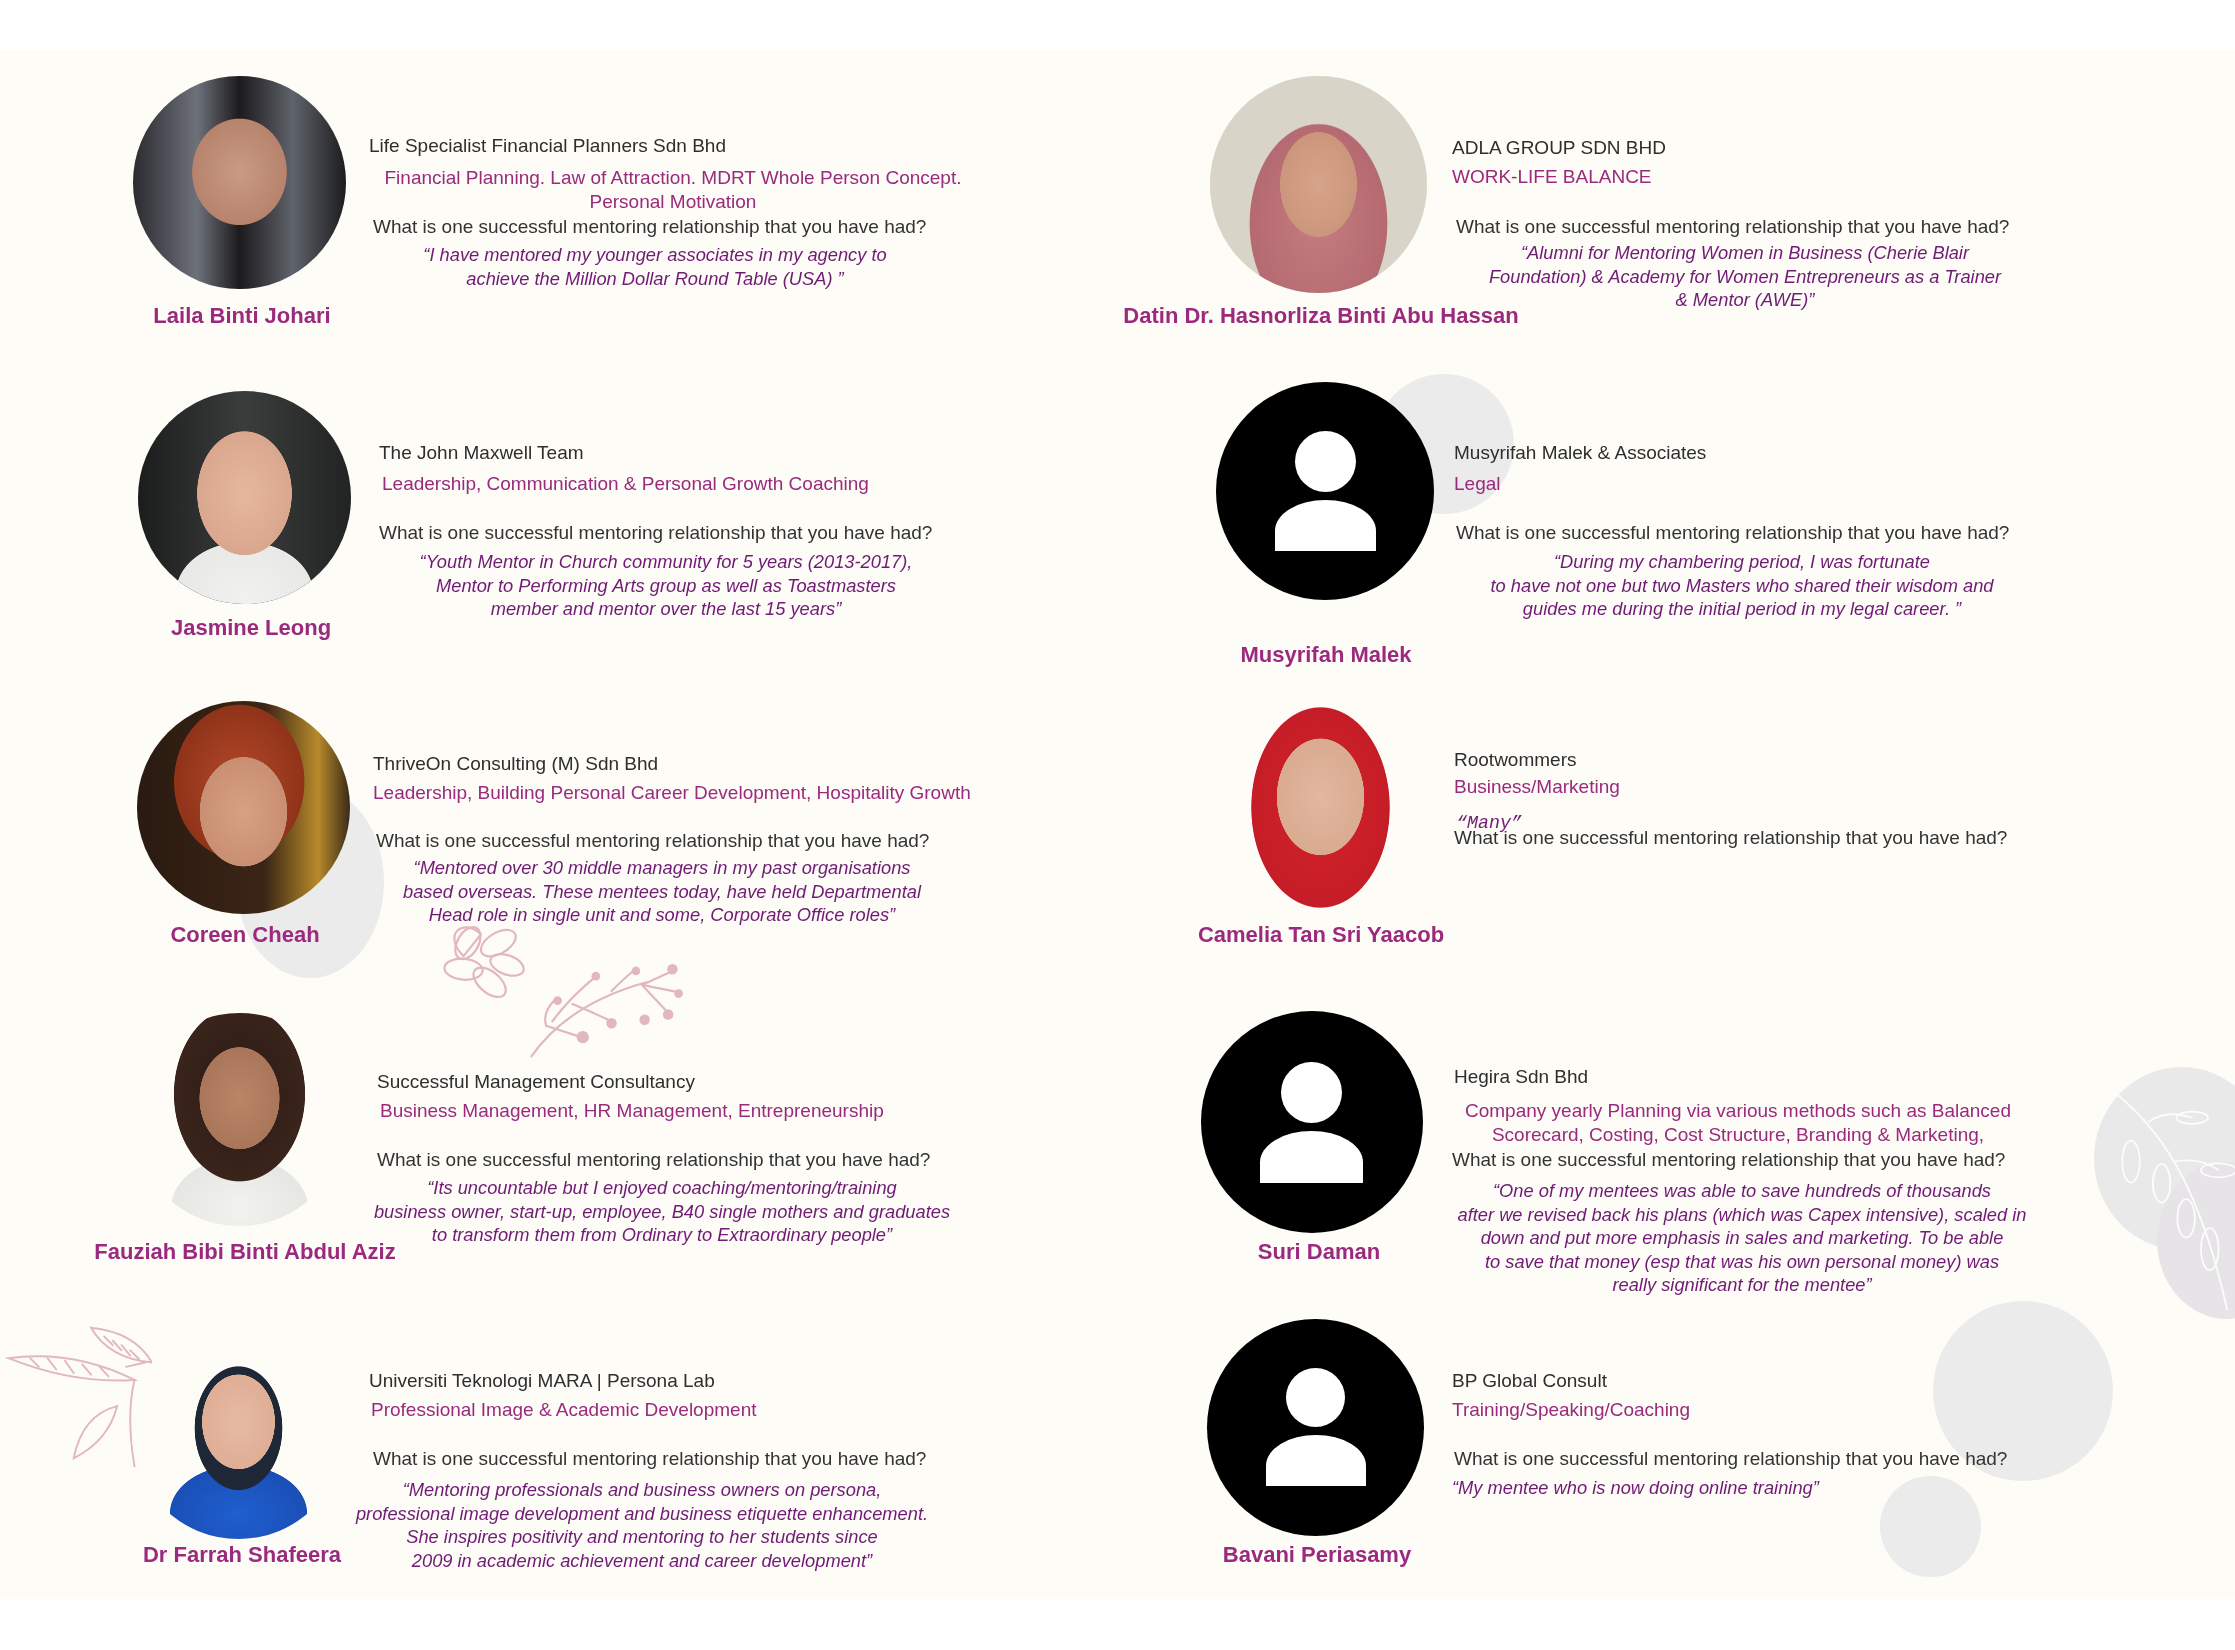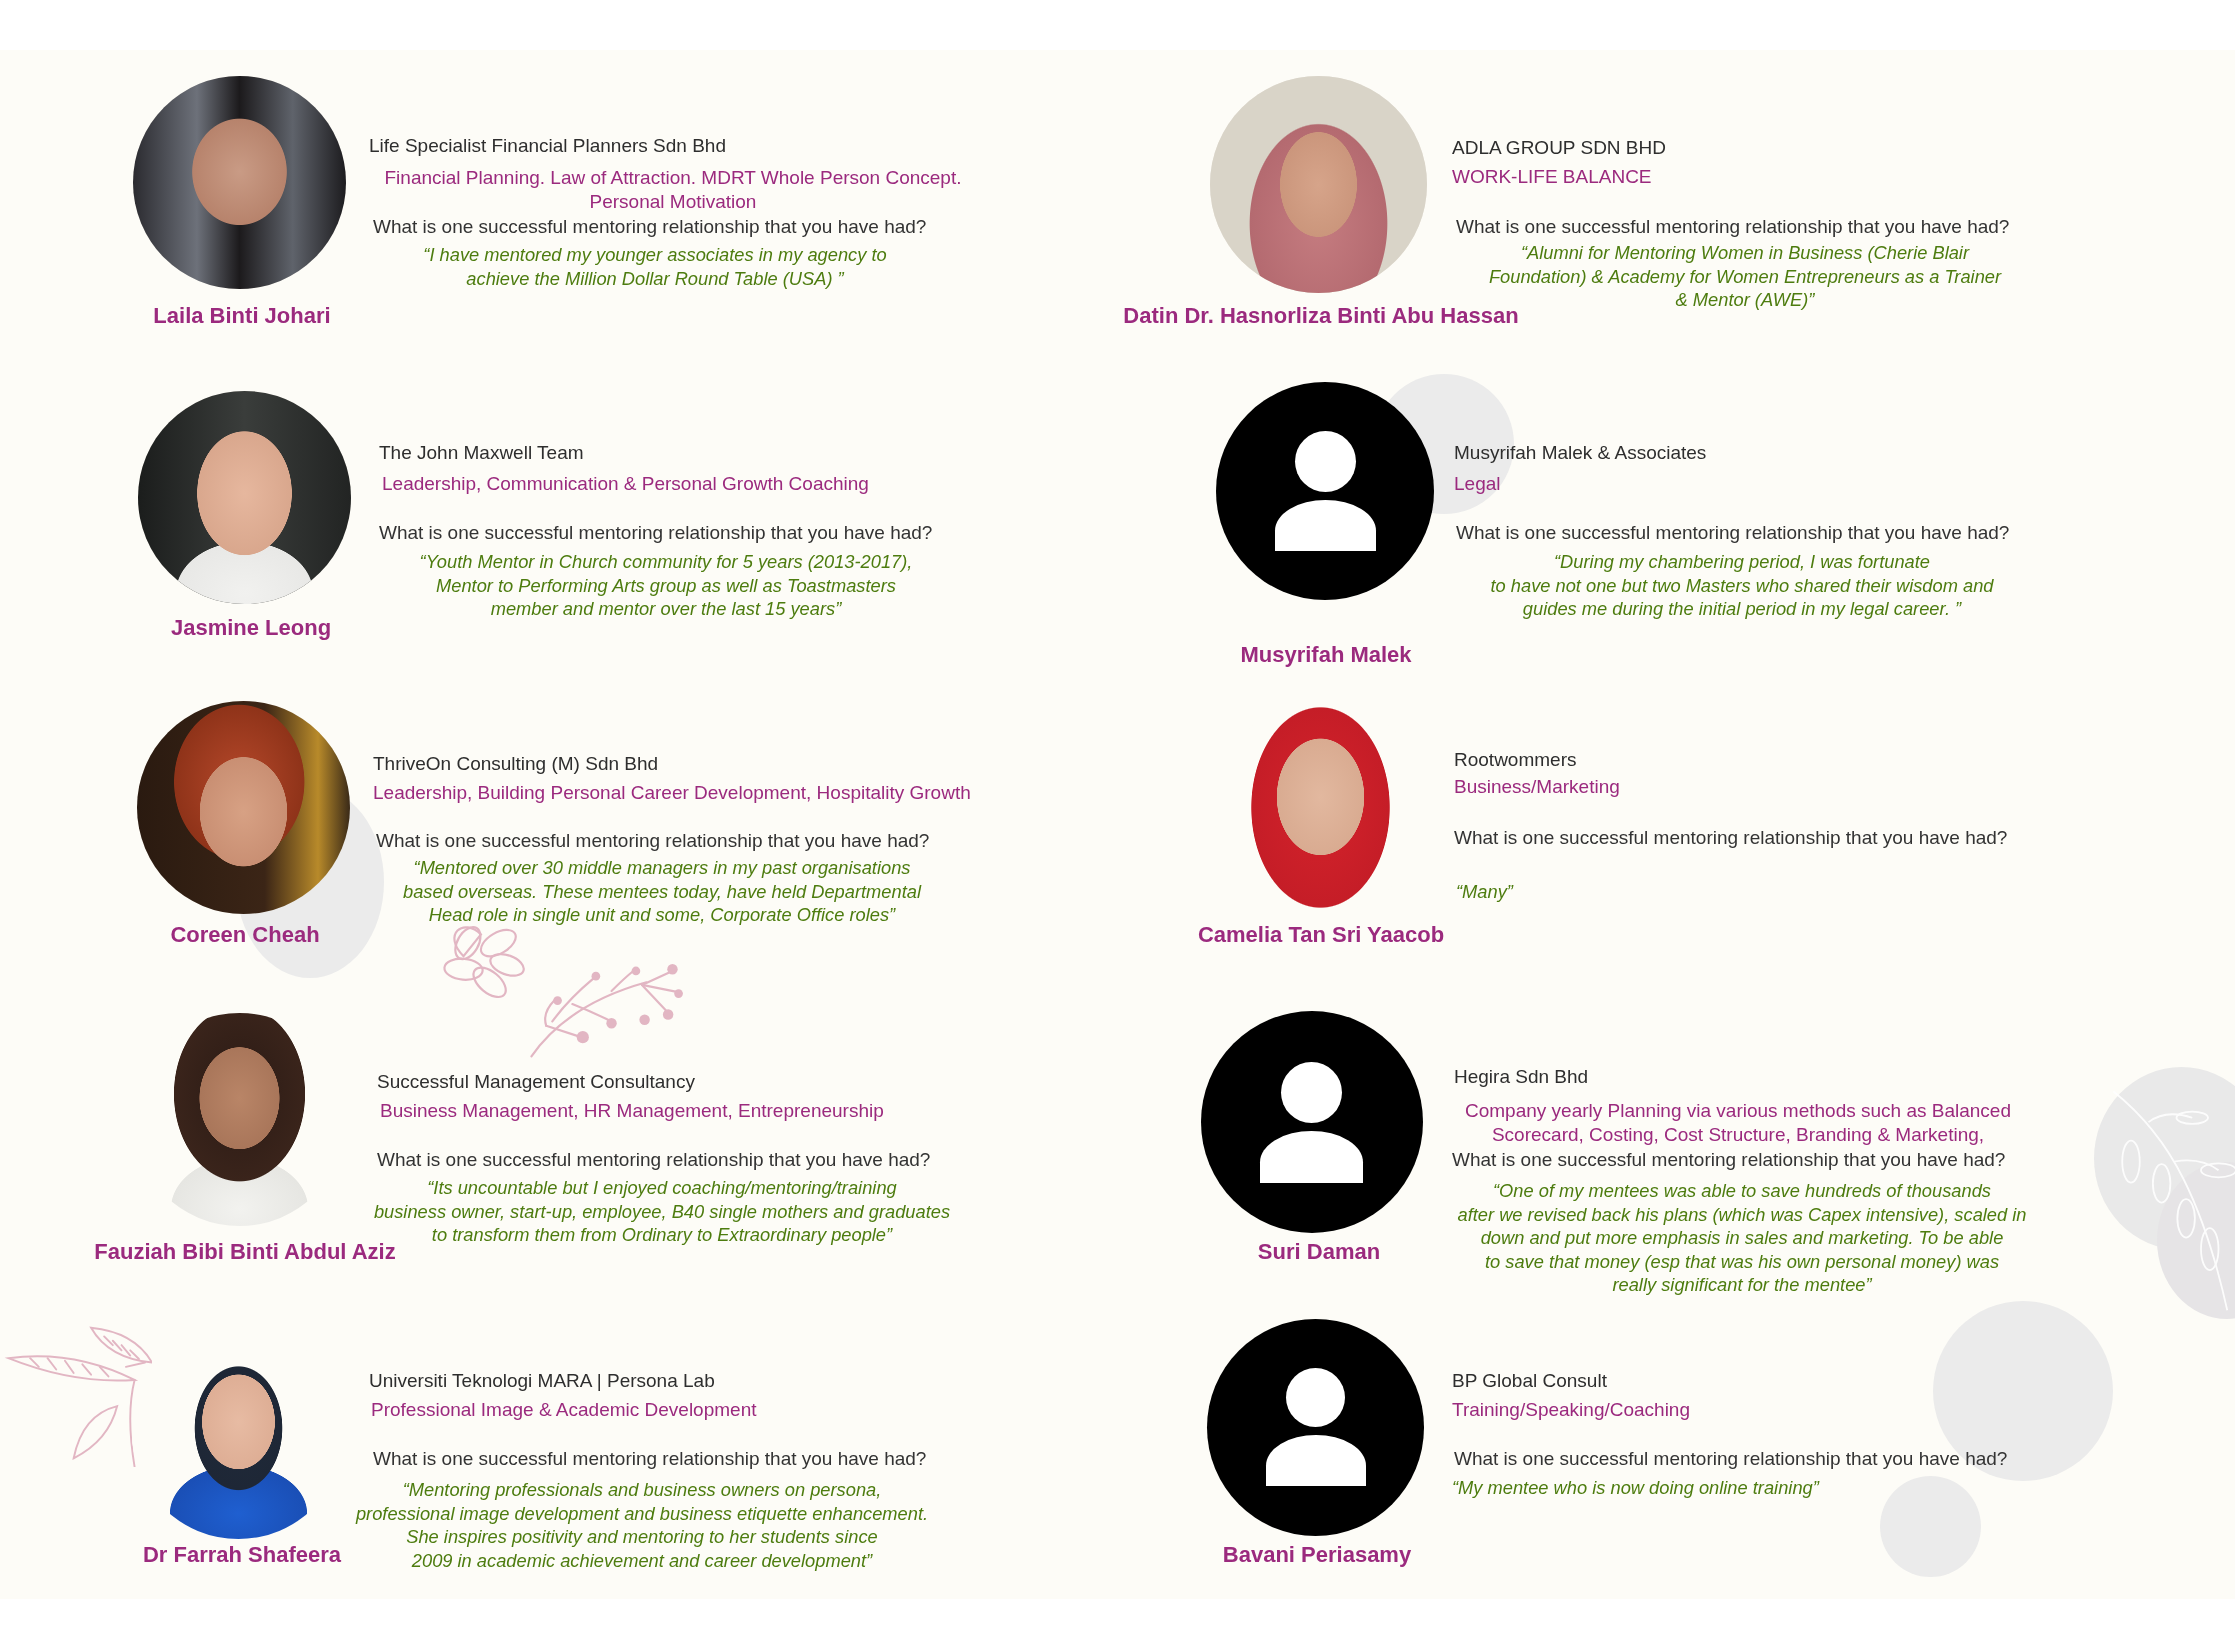--- a/index.html
+++ b/index.html
@@ -28,21 +28,21 @@
   .photo-fill { position: absolute; inset: 0; }
   .name {
     position: absolute; color: #9b2a7e; font-size: 22px; font-weight: 600;
     text-align: left; white-space: nowrap; transform: translateX(-50%);
   }
   .company { position: absolute; color: #2e2e2e; font-size: 19px; white-space: nowrap; }
   .field   { position: absolute; color: #9b2a7e; font-size: 19px; white-space: nowrap; }
   .field.center { text-align: center; transform: translateX(-50%); line-height: 23.6px; }
   .question { position: absolute; color: #333333; font-size: 19px; white-space: nowrap; }
   .quote {
-    position: absolute; color: #4d7c0f; font-size: 18.3px; font-style: italic;
+    position: absolute; color: #701a75; font-size: 18.3px; font-style: italic;
     line-height: 23.6px; white-space: nowrap;
   }
   .quote.center { text-align: center; transform: translateX(-50%); }
 </style>
 </head>
 <body>
 
 <div class="canvas"></div>
 
 <div class="deco-circle" style="left:1374px;top:374px;width:140px;height:140px;"></div>
@@ -177,21 +177,21 @@
   <div>Head role in single unit and some, Corporate Office roles”</div>
 </div>
 
 <div class="avatar" style="left:1214px;top:701px;width:213px;height:213px;background:#fdfcf7;">
   <div class="photo-fill" style="background:radial-gradient(ellipse 24% 32% at 50% 45%, #e2b89f 0%, #d9ab91 85%, transparent 86%), radial-gradient(ellipse 38% 55% at 50% 50%, #d4232b 0%, #c51d27 85%, transparent 86%), #fdfcf7;"></div>
 </div>
 <div class="name" style="left:1321px;top:922px;">Camelia Tan Sri Yaacob</div>
 <div class="company" style="left:1454px;top:749px;">Rootwommers</div>
 <div class="field" style="left:1454px;top:776px;">Business/Marketing</div>
 <div class="question" style="left:1454px;top:827px;">What is one successful mentoring relationship that you have had?</div>
-<div class="quote" style="left:1456px;top:880px;">“Many”</div>
+<div class="quote" style="left:1456px;top:812px;font-family:Liberation Mono, monospace;">“Many”</div>
 
 <div class="avatar" style="left:133px;top:1013px;width:213px;height:213px;background:#fdfcf7;">
   <div class="photo-fill" style="background:radial-gradient(ellipse 22% 28% at 50% 40%, #b98567 0%, #a9765a 85%, transparent 86%), radial-gradient(ellipse 36% 48% at 50% 38%, #2a1a14 0%, #3a241b 85%, transparent 86%), radial-gradient(ellipse 40% 30% at 50% 92%, #f2f2ef 0%, #e6e6e2 80%, transparent 81%), #fdfcf7;"></div>
 </div>
 <div class="name" style="left:245px;top:1239px;">Fauziah Bibi Binti Abdul Aziz</div>
 <div class="company" style="left:377px;top:1071px;">Successful Management Consultancy</div>
 <div class="field" style="left:380px;top:1100px;">Business Management, HR Management, Entrepreneurship</div>
 <div class="question" style="left:377px;top:1149px;">What is one successful mentoring relationship that you have had?</div>
 <div class="quote center" style="left:662px;top:1176px;">
   <div>“Its uncountable but I enjoyed coaching/mentoring/training</div>

